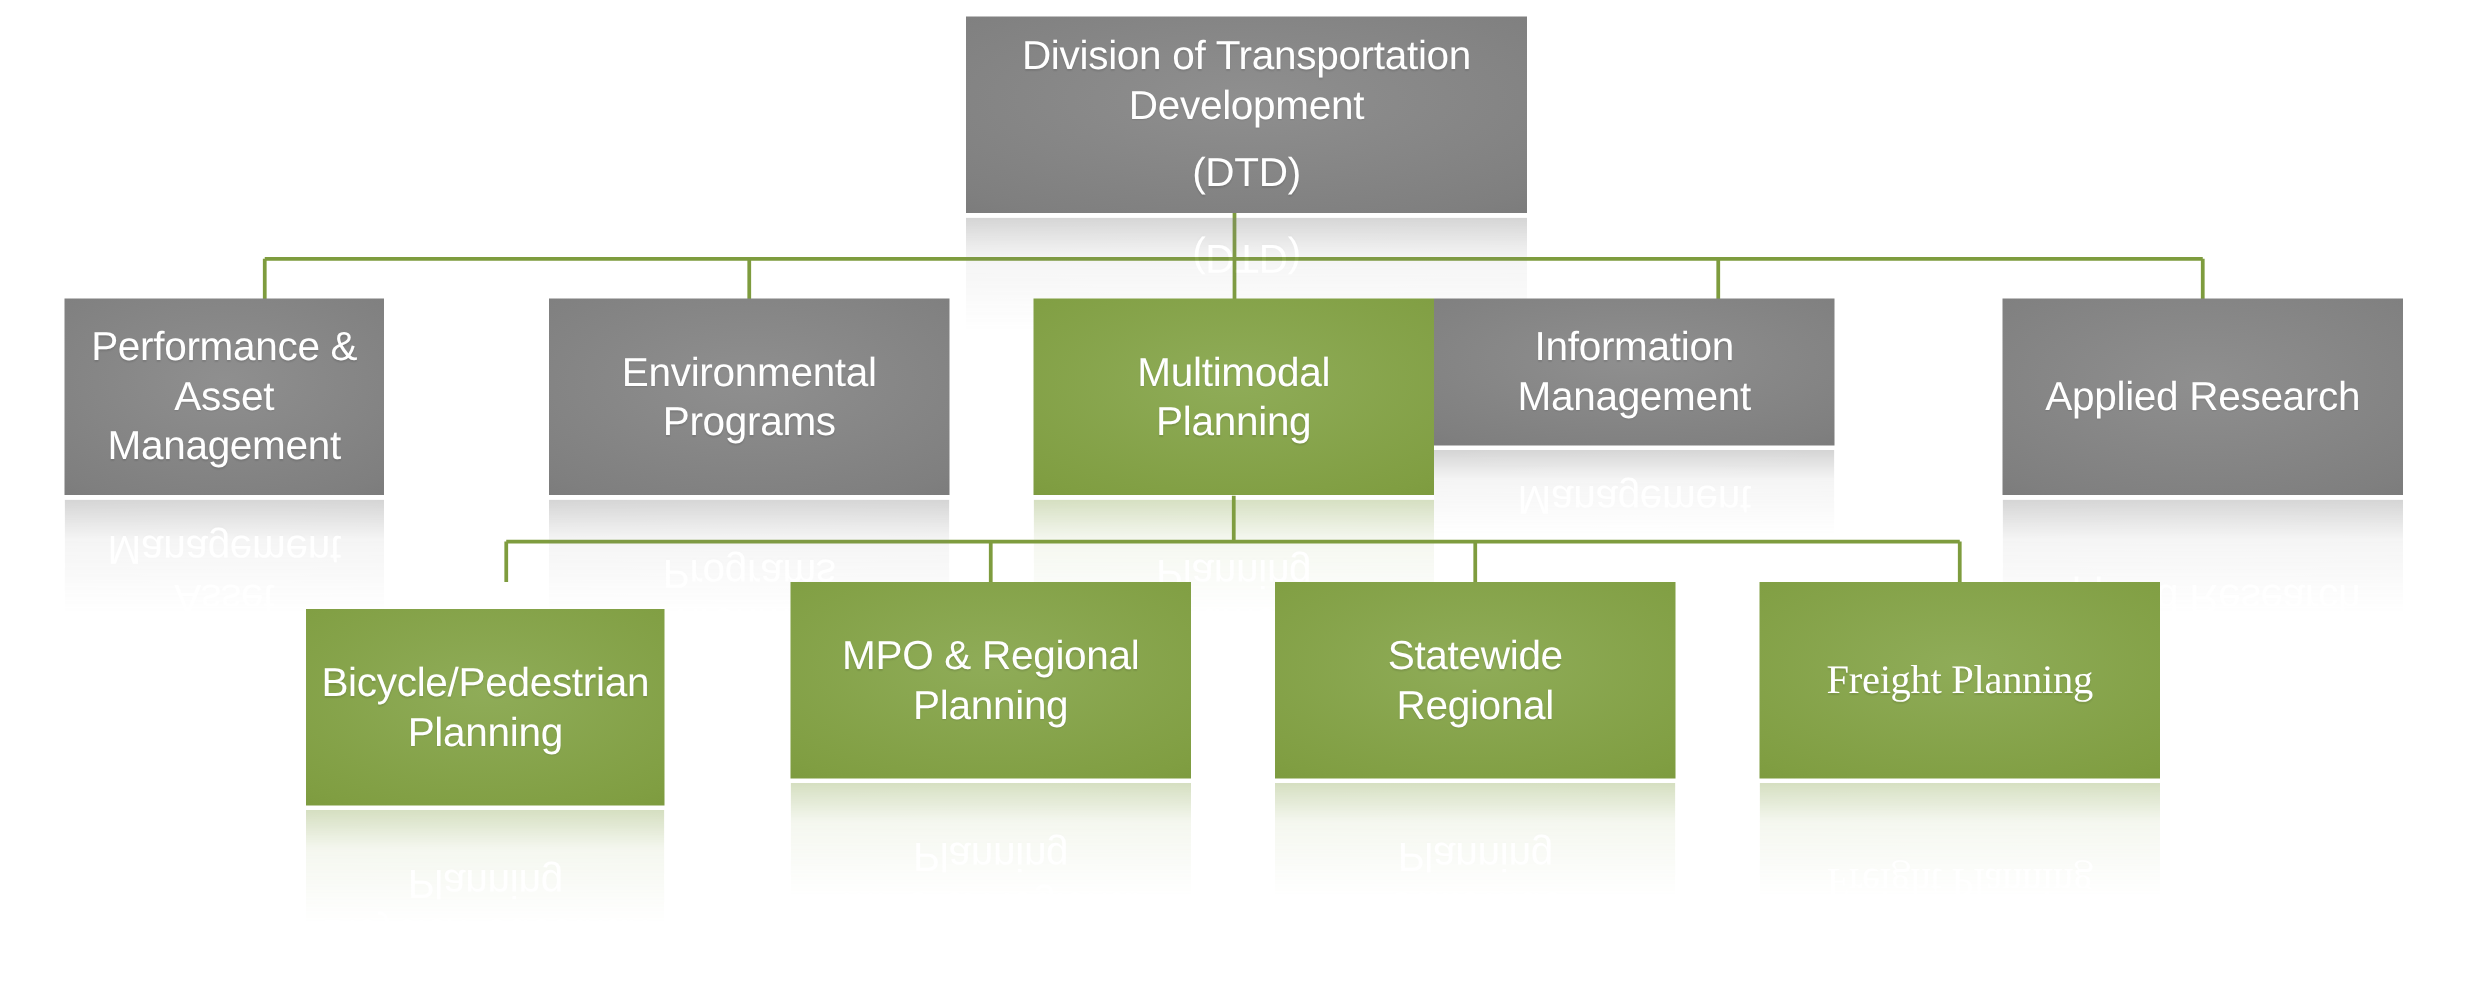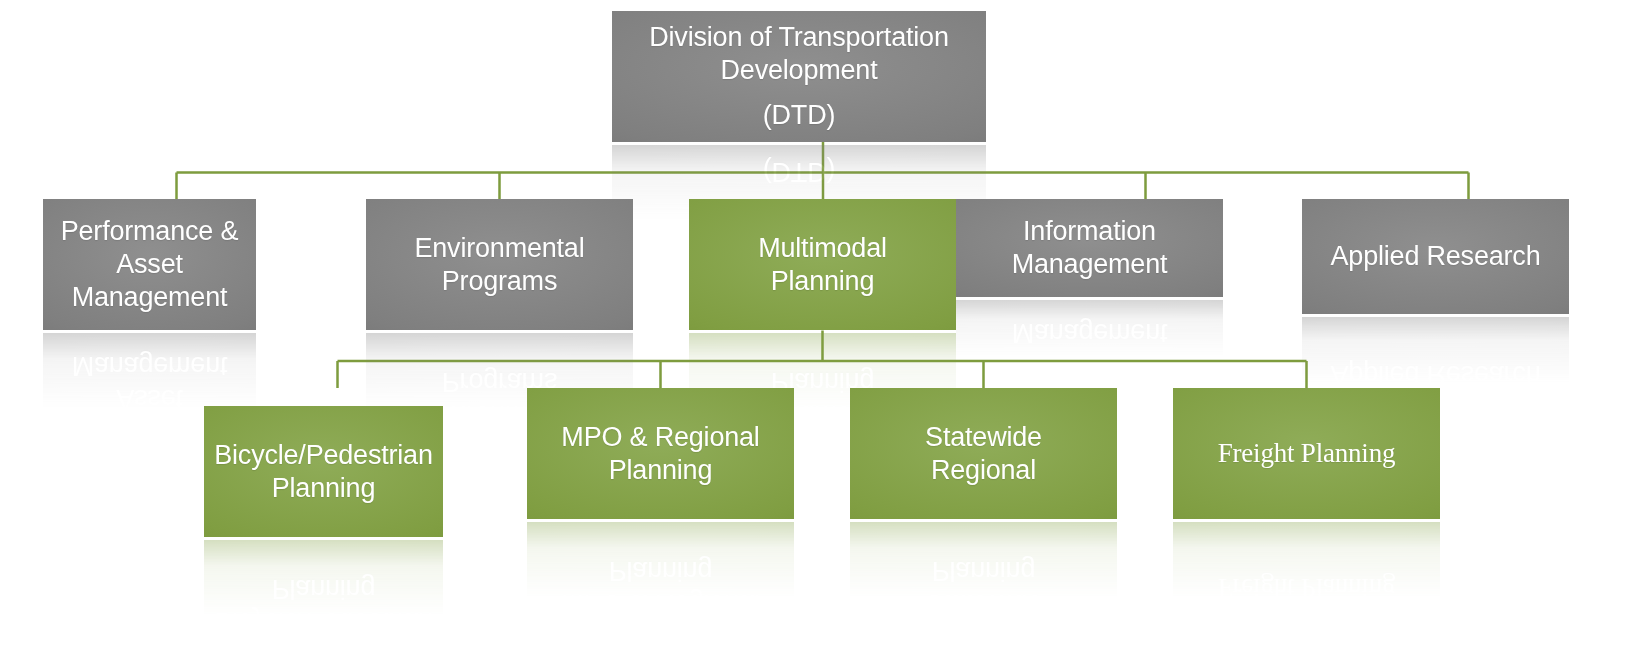--- a/index.html
+++ b/index.html
@@ -96,21 +96,21 @@
       M1468.5 172.5 V199.5"></path>
     <path d="
       M822.5 330.5 V361
       M337.5 361 H1306.5
       M337.5 361 V388
       M660.5 361 V388
       M983.5 361 V388
       M1306.5 361 V388"></path>
   </svg>
 
-  <div class="node gray" style="left:612px; top:11px; width:374px; height:131px;">
+  <div class="node gray" style="left:644px; top:11px; width:374px; height:131px;">
     <div class="face">
       <div>Division of Transportation
 Development</div>
       <div class="abbr">(DTD)</div>
     </div>
   <div class="face reflect">
       <div>Division of Transportation
 Development</div>
       <div class="abbr">(DTD)</div>
     </div>
@@ -155,21 +155,21 @@
     <div class="face">
       <div>Information
 Management</div>
     </div>
   <div class="face reflect">
       <div>Information
 Management</div>
     </div>
     </div>
 
-  <div class="node gray" style="left:1302px; top:199px; width:267px; height:115px;">
+  <div class="node gray" style="left:1335px; top:199px; width:267px; height:131px;">
     <div class="face">
       <div>Applied Research</div>
     </div>
   <div class="face reflect">
       <div>Applied Research</div>
     </div>
     </div>
 
   <div class="node green" style="left:204px; top:388px; width:239px; height:131px;margin-top:18px;">
     <div class="face">

